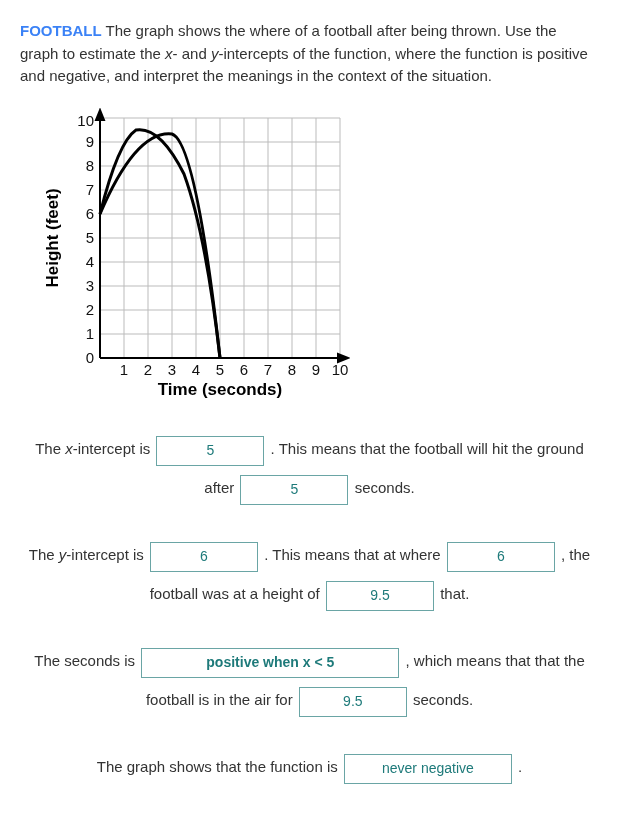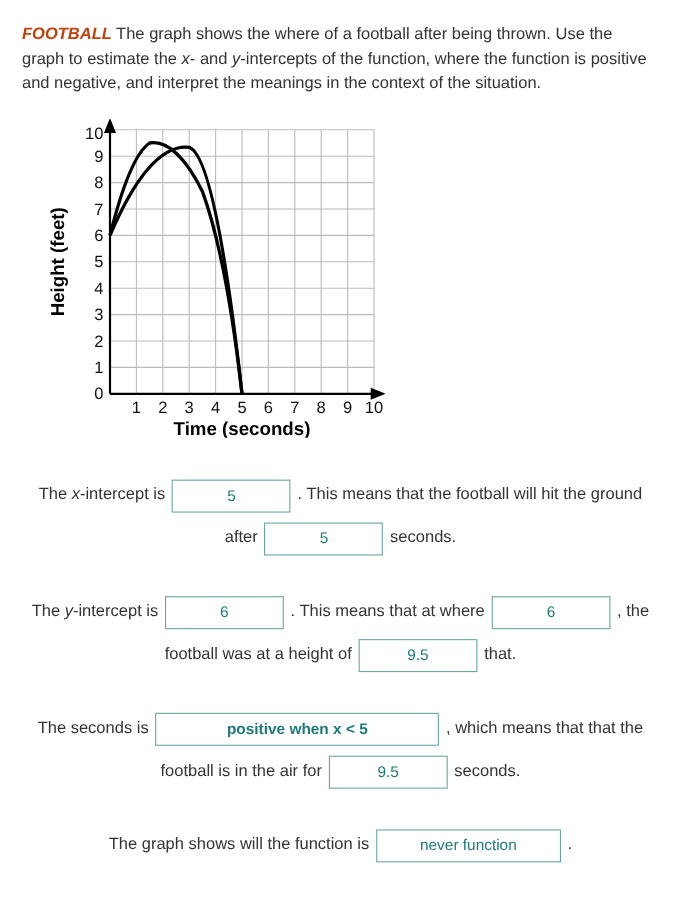--- a/index.html
+++ b/index.html
@@ -9,22 +9,21 @@
     margin: 0;
     padding: 20px 20px 30px 20px;
     width: 579px;
     line-height: 1.5;
   }
   .problem-text {
     margin-bottom: 20px;
   }
   .bold {
     font-weight: 700;
-    color: #c2410c;
-    font-style: italic;
+    color: #3b82f6;
   }
   .italic {
     font-style: italic;
   }
   .graph-container {
     margin: 15px 0 25px 20px;
   }
   .answer-line {
     margin: 12px 0;
     line-height: 2.6;
@@ -160,16 +159,16 @@
 
 <div class="answer-line section-gap">
   <span>The seconds is </span>
   <span class="answer-box wide">positive when x &lt; 5</span>
   <span>, which means that that the football is in the air for </span>
   <span class="answer-box">9.5</span>
   <span> seconds.</span>
 </div>
 
 <div class="answer-line section-gap">
-  <span>The graph shows will the function is </span>
-  <span class="answer-box med">never function</span>
+  <span>The graph shows that the function is </span>
+  <span class="answer-box med">never negative</span>
   <span>.</span>
 </div>
 
 </body></html>

